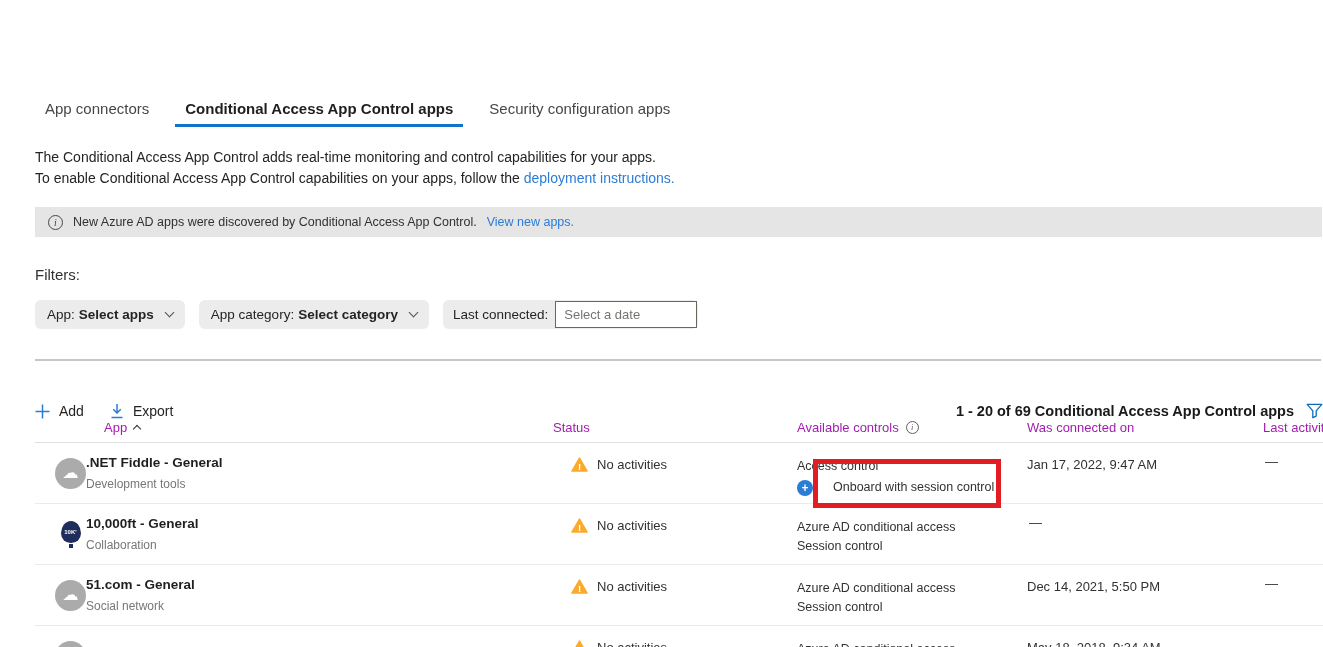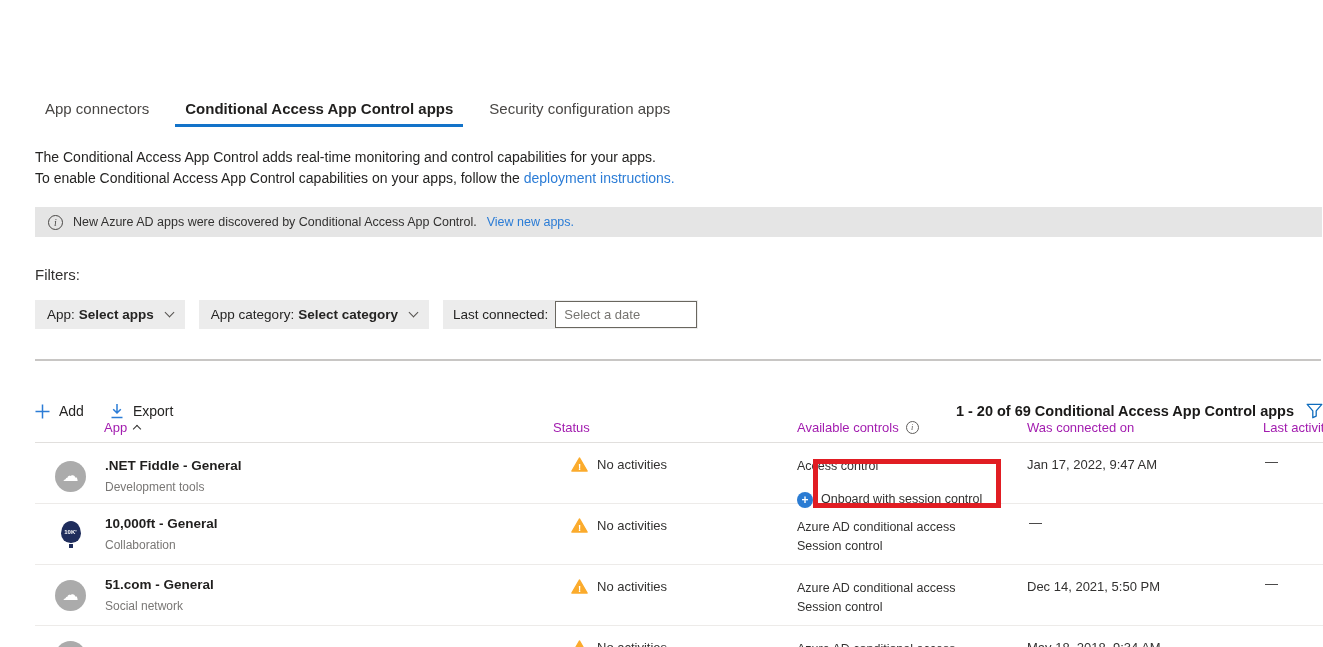--- a/index.html
+++ b/index.html
@@ -19,21 +19,21 @@
 
   .banner { position:absolute; left:35px; top:207px; width:1287px; height:30px; background:#e5e5e5;
             display:flex; align-items:center; gap:10px; padding:0 13px; font-size:12.5px; color:#323130; }
   .info-circle { width:15px; height:15px; border:1px solid #484644; border-radius:50%; flex:none;
                  display:flex; align-items:center; justify-content:center; color:#484644; }
   .info-circle::before { content:"i"; font-family:"Liberation Serif",serif; font-style:italic; font-size:10px; }
 
   .filters-label { position:absolute; left:35px; top:266px; font-size:15px; color:#323130; }
   .filter-row { position:absolute; left:35px; top:300px; height:29px; display:flex; gap:14px; align-items:stretch;
                 font-size:13.5px; color:#252423; }
-  .chip { background:#ececec; display:flex; align-items:center; padding:0 12px; cursor:pointer; white-space:nowrap; }
+  .chip { background:#ececec; display:flex; align-items:center; padding:0 12px; cursor:pointer; white-space:nowrap;border-radius:6px; }
   .chip b { font-weight:700; margin-left:4px; }
   .chev { width:7px; height:7px; border-right:1.4px solid #55524f; border-bottom:1.4px solid #55524f;
           transform:rotate(45deg); margin-left:12px; margin-top:-4px; }
   .chip.date { padding:0 1px 0 10px; }
   .chip.date input { width:142px; height:27px; border:1px solid #69665f; background:#fff; margin-left:7px;
                      font-size:13px; padding:0 8px; font-family:inherit; color:#323130; outline:none; }
   input::placeholder { color:#767470; }
 
   .divider { position:absolute; left:35px; top:359px; width:1286px; height:2px; background:#c8c6c4; }
 
@@ -49,36 +49,36 @@
   .th.app { padding-left:69px; }
   .sort-caret { width:6px; height:6px; border-left:1.4px solid #323130; border-top:1.4px solid #323130;
                 transform:rotate(45deg); margin-top:3px; }
   .info-small { width:13px; height:13px; border:1px solid #605e5c; border-radius:50%; flex:none;
                 display:flex; align-items:center; justify-content:center; color:#605e5c; }
   .info-small::before { content:"i"; font-family:"Liberation Serif",serif; font-style:italic; font-size:8.5px; }
 
   .rows { position:absolute; left:35px; top:443px; width:1288px; }
   .row { height:61px; border-bottom:1px solid #edebe9; display:grid;
          grid-template-columns:518px 244px 230px 236px 1fr; cursor:pointer; }
-  .cell.app { display:flex; align-items:center; gap:19px; padding-left:20px; }
+  .cell.app { display:flex; align-items:center; padding-left:20px; }
   .avatar { width:31px; height:31px; border-radius:50%; flex:none; display:flex; align-items:center; justify-content:center; }
   .avatar.cloud { background:#ababab; color:#fff; }
   .avatar.cloud::before { content:"☁"; font-size:16px; line-height:1; }
   .avatar.balloon { flex-direction:column; }
   .balloon-body { width:20px; height:22px; background:#1f2d5c; color:#fff;
                   border-radius:50% 50% 48% 48% / 56% 56% 44% 44%;
                   display:flex; align-items:center; justify-content:center; font-size:6px; font-weight:700; }
   .balloon-body::before { content:"10K'"; }
   .balloon-basket { width:4px; height:4px; background:#1f2d5c; margin-top:1px; }
   .app-name { font-size:13.5px; font-weight:600; color:#201f1e; }
   .app-cat { font-size:12px; color:#797775; margin-top:7px; }
   .cell.status { display:flex; align-items:center; gap:9px; padding-left:18px; align-items:flex-start; padding-top:14px;
                  font-size:13px; color:#323130; }
   .cell.controls { padding-top:14px; font-size:12.5px; color:#323130; line-height:19px; }
-  .ctl2 { display:flex; align-items:center; gap:8px; margin-top:14px; }
+  .ctl2 { display:flex; align-items:center; gap:20px; margin-top:2px; }
   .plus-circle { width:16px; height:16px; border-radius:50%; background:#2b7cd3; color:#fff; flex:none;
                  display:flex; align-items:center; justify-content:center; }
   .plus-circle::before { content:"+"; font-size:12px; font-weight:700; line-height:1; }
   .cell.connected { padding-top:14px; font-size:13px; color:#323130; }
   .cell.last { padding-top:11px; padding-left:2px; font-size:13px; color:#323130; }
 
   .red-box { position:absolute; left:813px; top:459px; width:188px; height:49px;
              border:5px solid #e11d23; z-index:40; pointer-events:none; }
 </style>
 </head>

